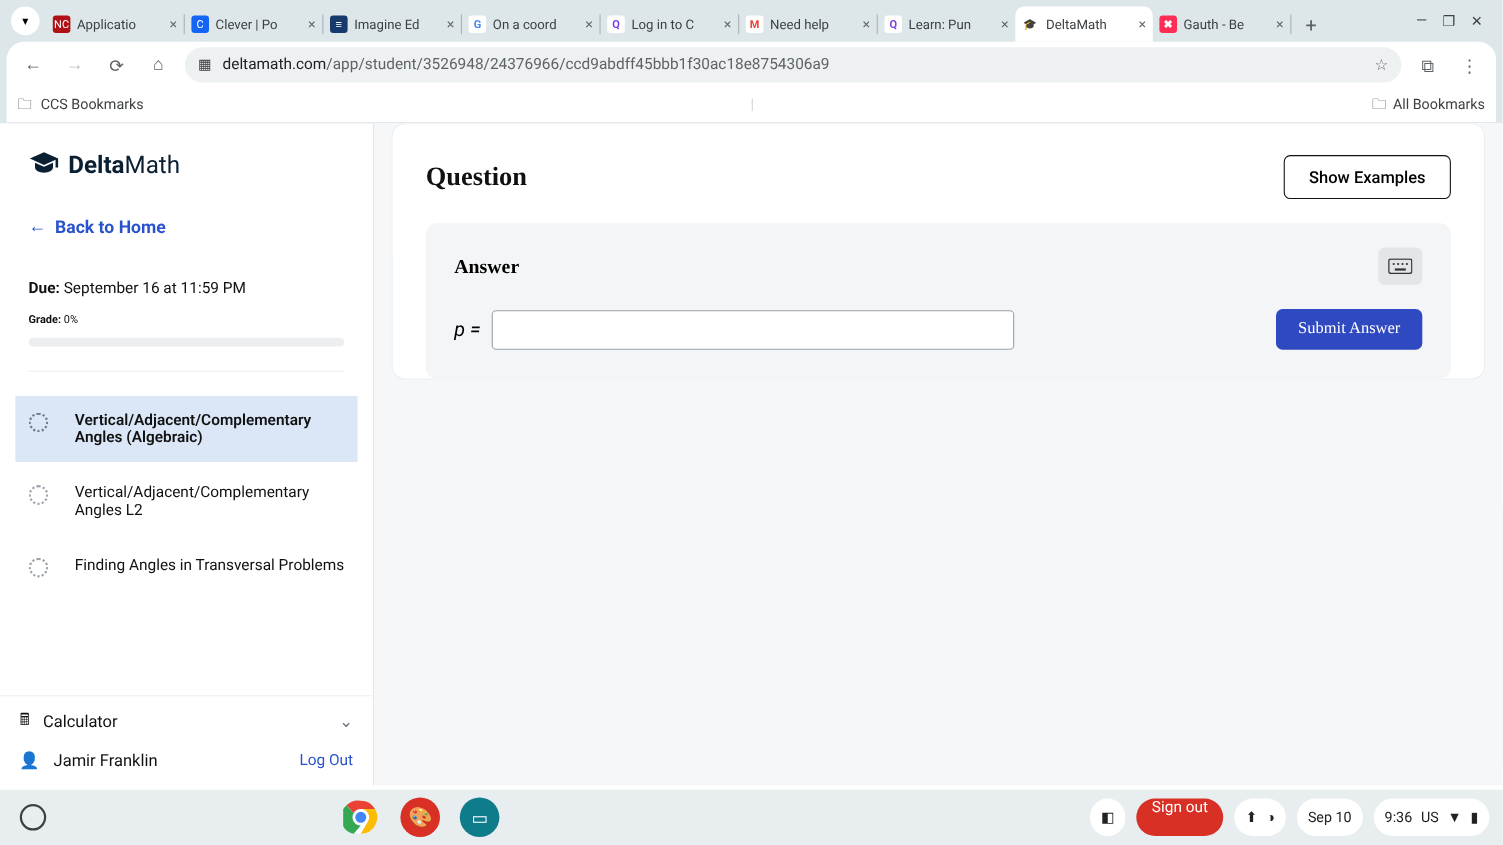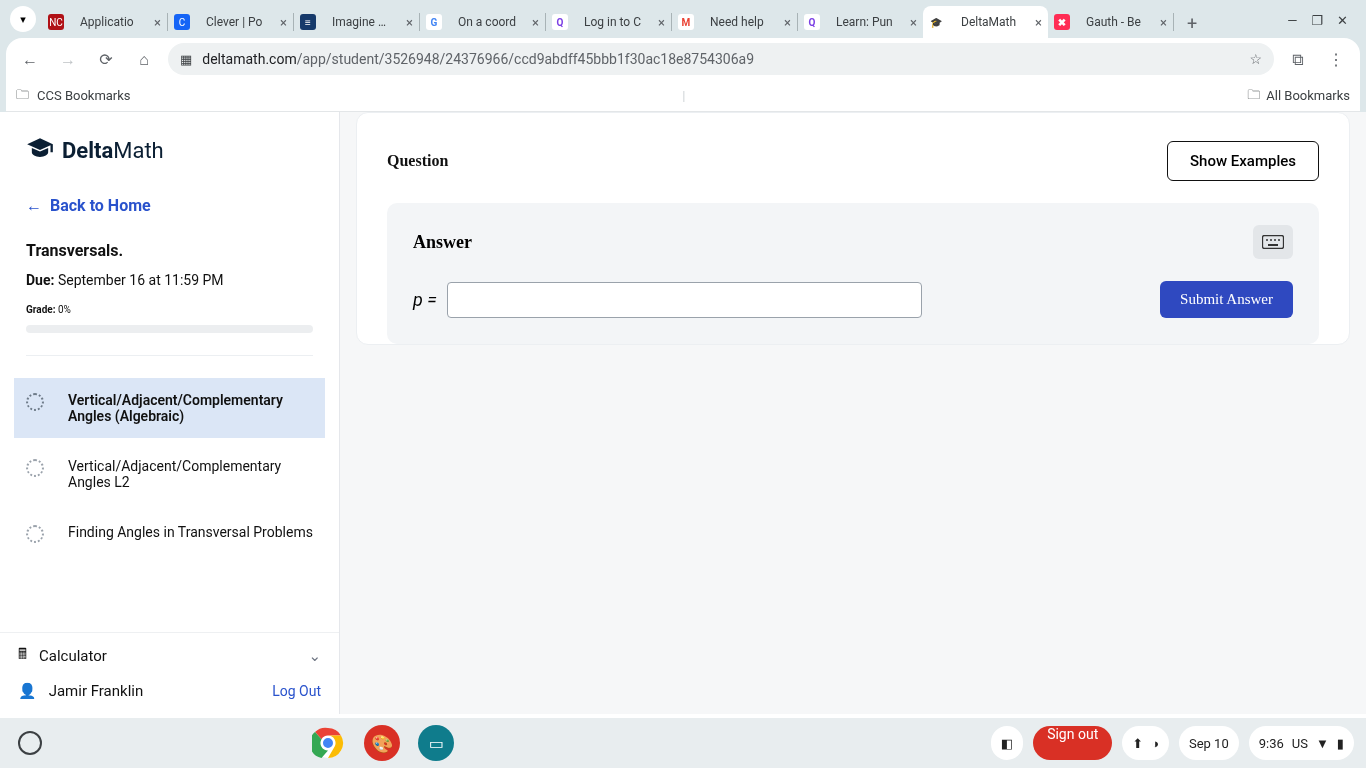--- a/index.html
+++ b/index.html
@@ -2,21 +2,21 @@
 <html><head>
 <meta charset="utf-8">
 <style>
 * { margin:0; padding:0; box-sizing:border-box; font-family:-apple-system,BlinkMacSystemFont,"Segoe UI",Roboto,sans-serif; }
 body { width:1366px; height:768px; overflow:hidden; background:#fff; }
 
 
 .chrome { background:#dde7ea; }
 .tabstrip { height:38px; display:flex; align-items:flex-end; padding:0 8px; gap:0; }
 .tabhist { width:26px; height:26px; margin:0 6px 6px 2px; border-radius:13px; background:#fff; display:flex; align-items:center; justify-content:center; font-size:11px; }
-.tab { height:32px; width:125px; display:flex; align-items:center; padding:0 6px; gap:16px; font-size:12px; color:#3c4043; border-radius:8px 8px 0 0; position:relative; }
+.tab { height:32px; width:125px; display:flex; align-items:center; padding:0 6px; gap:6px; font-size:12px; color:#3c4043; border-radius:8px 8px 0 0; position:relative; }
 .tab.active { background:#fff; }
 .tab .fav { width:16px; height:16px; display:flex; align-items:center; justify-content:center; font-size:10px; border-radius:3px; flex-shrink:0; }
 .tab .ttl { flex:1; white-space:nowrap; overflow:hidden; text-overflow:ellipsis; }
 .tab .tc { font-size:13px; color:#5f6368; cursor:pointer; flex-shrink:0; }
 .tsep { width:1px; height:18px; background:#a8b3b6; margin-bottom:7px; }
 .newtab { width:28px; text-align:center; font-size:18px; color:#5f6368; margin:0 4px 4px 4px; }
 .winctl { margin-left:auto; display:flex; gap:14px; padding:0 10px 10px 0; color:#3c4043; font-size:13px; }
 
 .toolbar { height:42px; background:#fff; display:flex; align-items:center; padding:0 10px; gap:10px; border-radius:16px 16px 0 0; margin:0 6px; }
 .tbtn { width:28px; height:28px; display:flex; align-items:center; justify-content:center; color:#5f6368; font-size:16px; border-radius:14px; }
@@ -60,21 +60,21 @@
 
 .main { flex:1; background:#f6f7f8; padding:0 16px 0 16px; overflow:hidden; }
 .scorecard { background:#fff; border:1px solid #eceff2; border-radius:0 0 12px 12px; padding:16px 24px 14px 24px; margin-bottom:18px; }
 .scoreline { display:flex; gap:24px; font-size:14px; color:#111; margin-bottom:10px; }
 .scoreline b { font-weight:700; }
 .segbar { display:flex; gap:8px; }
 .seg { flex:1; height:9px; background:#e8ecef; border-radius:4px; }
 
 .qcard { background:#fff; border:1px solid #eceff2; border-radius:12px; padding:28px 30px 0 30px; }
 .qhead { display:flex; align-items:center; justify-content:space-between; margin-bottom:22px; }
-.qtitle { font-family:Georgia,"Times New Roman",serif; font-size:16px; font-weight:700; color:#111; }
+.qtitle { font-family:Georgia,"Times New Roman",serif; font-size:24px; font-weight:700; color:#111; }
 .exbtn { border:1.5px solid #111; background:#fff; padding:10px 22px; border-radius:6px; font-size:15px; font-weight:500; }
 .prompt { font-family:Georgia,"Times New Roman",serif; font-size:20px; color:#111; margin-bottom:20px; }
 .prompt i { font-style:italic; }
 .figwrap { display:flex; justify-content:center; padding:8px 0 26px 0; }
 
 .ansbox { background:#f3f5f7; border-radius:10px; padding:22px 26px 26px 26px; }
 .ansh { display:flex; align-items:center; justify-content:space-between; margin-bottom:22px; }
 .anst { font-family:Georgia,"Times New Roman",serif; font-size:18px; font-weight:700; }
 .kbd { width:40px; height:34px; background:#e3e6e9; border-radius:6px; display:flex; align-items:center; justify-content:center; }
 .ansrow { display:flex; align-items:center; gap:10px; }
@@ -192,21 +192,20 @@
       <svg viewBox="0 0 24 24">
           <path fill="#0b1f33" d="M12 2 1 7l11 5 9-4.09V14h2V7L12 2zM5 10.18V14c0 2.21 3.13 4 7 4s7-1.79 7-4v-3.82l-7 3.18-7-3.18z"></path>
         </svg>
       <span class="lt"><b>Delta</b><span>Math</span></span>
     </div>
     <div class="back">
       <span>←</span>
       <span>Back to Home</span>
     </div>
     <div class="assign">
-      <div class="at">Transversals.</div>
       <div class="due"><b>Due:</b><span> September 16 at 11:59 PM</span></div>
     </div>
     <div class="grade"><b>Grade:</b><span> 0%</span></div>
     <div class="gbar"></div>
     <div class="hr"></div>
     <div class="skills">
       <div class="skill active">
         <span class="sp"></span>
         <span>Vertical/Adjacent/Complementary Angles (Algebraic)</span>
       </div>

